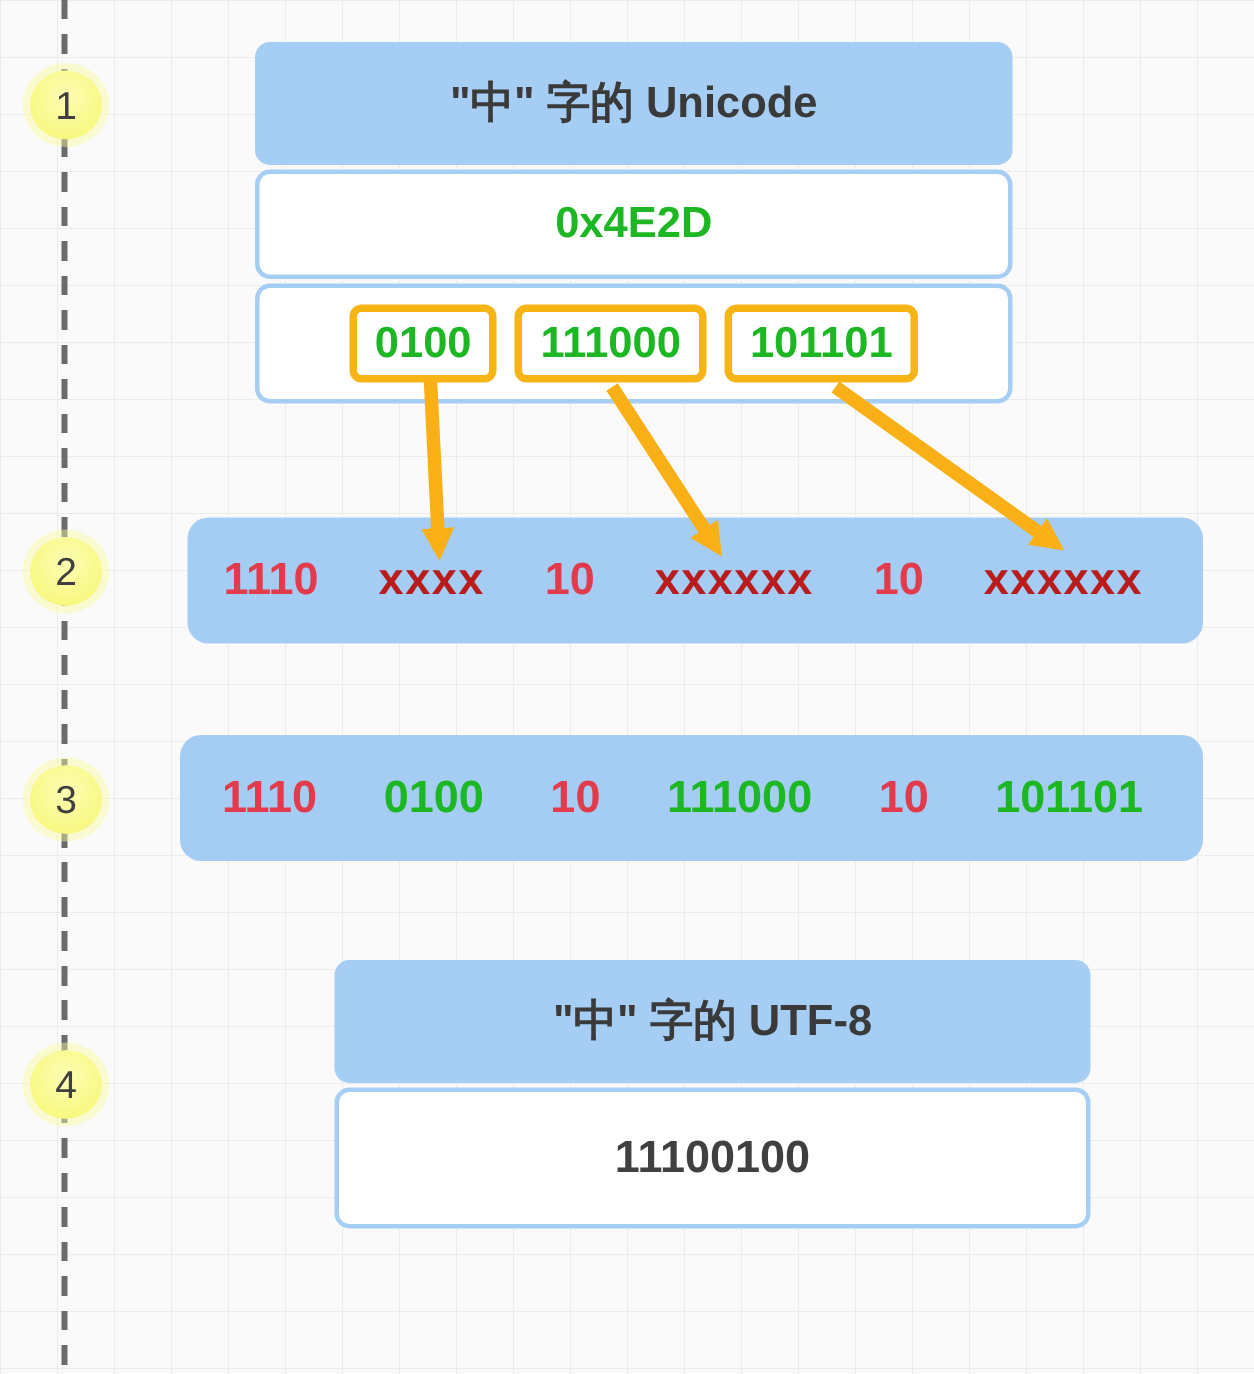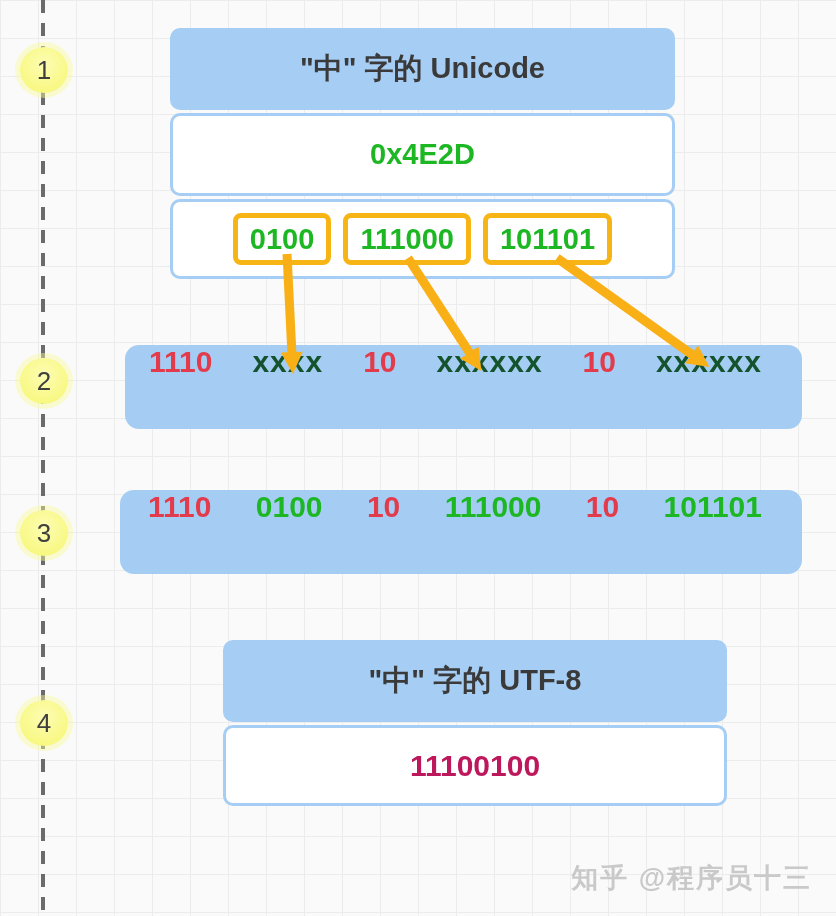--- a/index.html
+++ b/index.html
@@ -34,37 +34,37 @@
   .utf8-box{left:223px;top:640px;width:504px;}
   .box-header{
     height:82px;background:#a6cdf4;border-radius:10px;
     display:flex;align-items:center;justify-content:center;
     font-size:29px;color:#3a3a3a;
   }
   .box-row{
     margin-top:3px;background:#ffffff;border:3px solid #a6cdf4;border-radius:10px;
     display:flex;align-items:center;justify-content:center;box-sizing:border-box;
   }
-  .hex-row{height:83px;font-size:29px;color:#1db723;}
+  .hex-row{height:73px;font-size:29px;color:#1db723;}
   .bits-row{height:80px;}
-  .bytes-row{height:81px;font-size:30px;color:#be185d;gap:20px;}
+  .bytes-row{height:94px;font-size:30px;color:#404040;gap:20px;}
   .bit-box{
     border:5px solid #f7b415;border-radius:8px;background:#fff;
     padding:0 12px;height:52px;box-sizing:border-box;
     display:flex;align-items:center;justify-content:center;
     font-size:29px;color:#1db723;margin:0 6px;
   }
   .bar{
-    position:absolute;z-index:3;display:flex;justify-content:space-between;
+    position:absolute;z-index:3;display:flex;align-items:center;justify-content:space-between;
     background:#a5cdf4;border-radius:14px;font-size:30px;box-sizing:border-box;
   }
   .bar-template{left:125px;top:345px;width:677px;height:84px;padding:0 40px 0 24px;}
   .bar-filled{left:120px;top:490px;width:682px;height:84px;padding:0 40px 0 28px;}
   .tok-red{color:#e23b4b}
-  .tok-dark{color:#14532d;letter-spacing:1px}
+  .tok-dark{color:#b91c1c;letter-spacing:1px}
   .tok-green{color:#1db723}
 
   .arrows{position:absolute;left:0;top:0;z-index:4;pointer-events:none;}
   .watermark{
     position:absolute;right:24px;top:860px;z-index:6;
     font-size:27px;color:#c9c9c9;letter-spacing:2px;
   }
 </style>
 </head>
 <body>
@@ -125,15 +125,14 @@
     <span class="tok-green">101101</span>
   </div>
 
   <div class="group-box utf8-box">
     <div class="box-header">"中" 字的 UTF-8</div>
     <div class="box-row bytes-row">
       <span>11100100</span>
     </div>
   </div>
 
-  <div class="watermark">知乎 @程序员十三</div>
 
 </div>
 
 </body></html>

